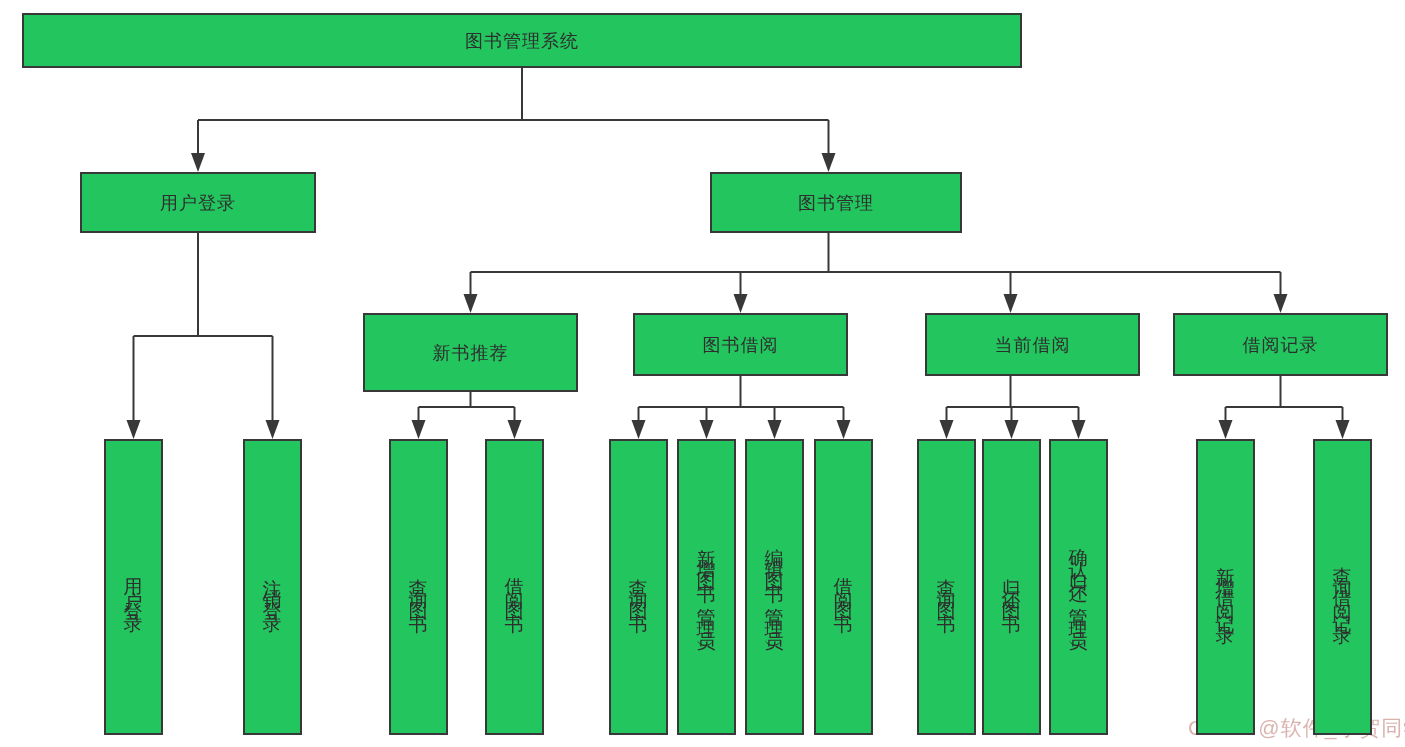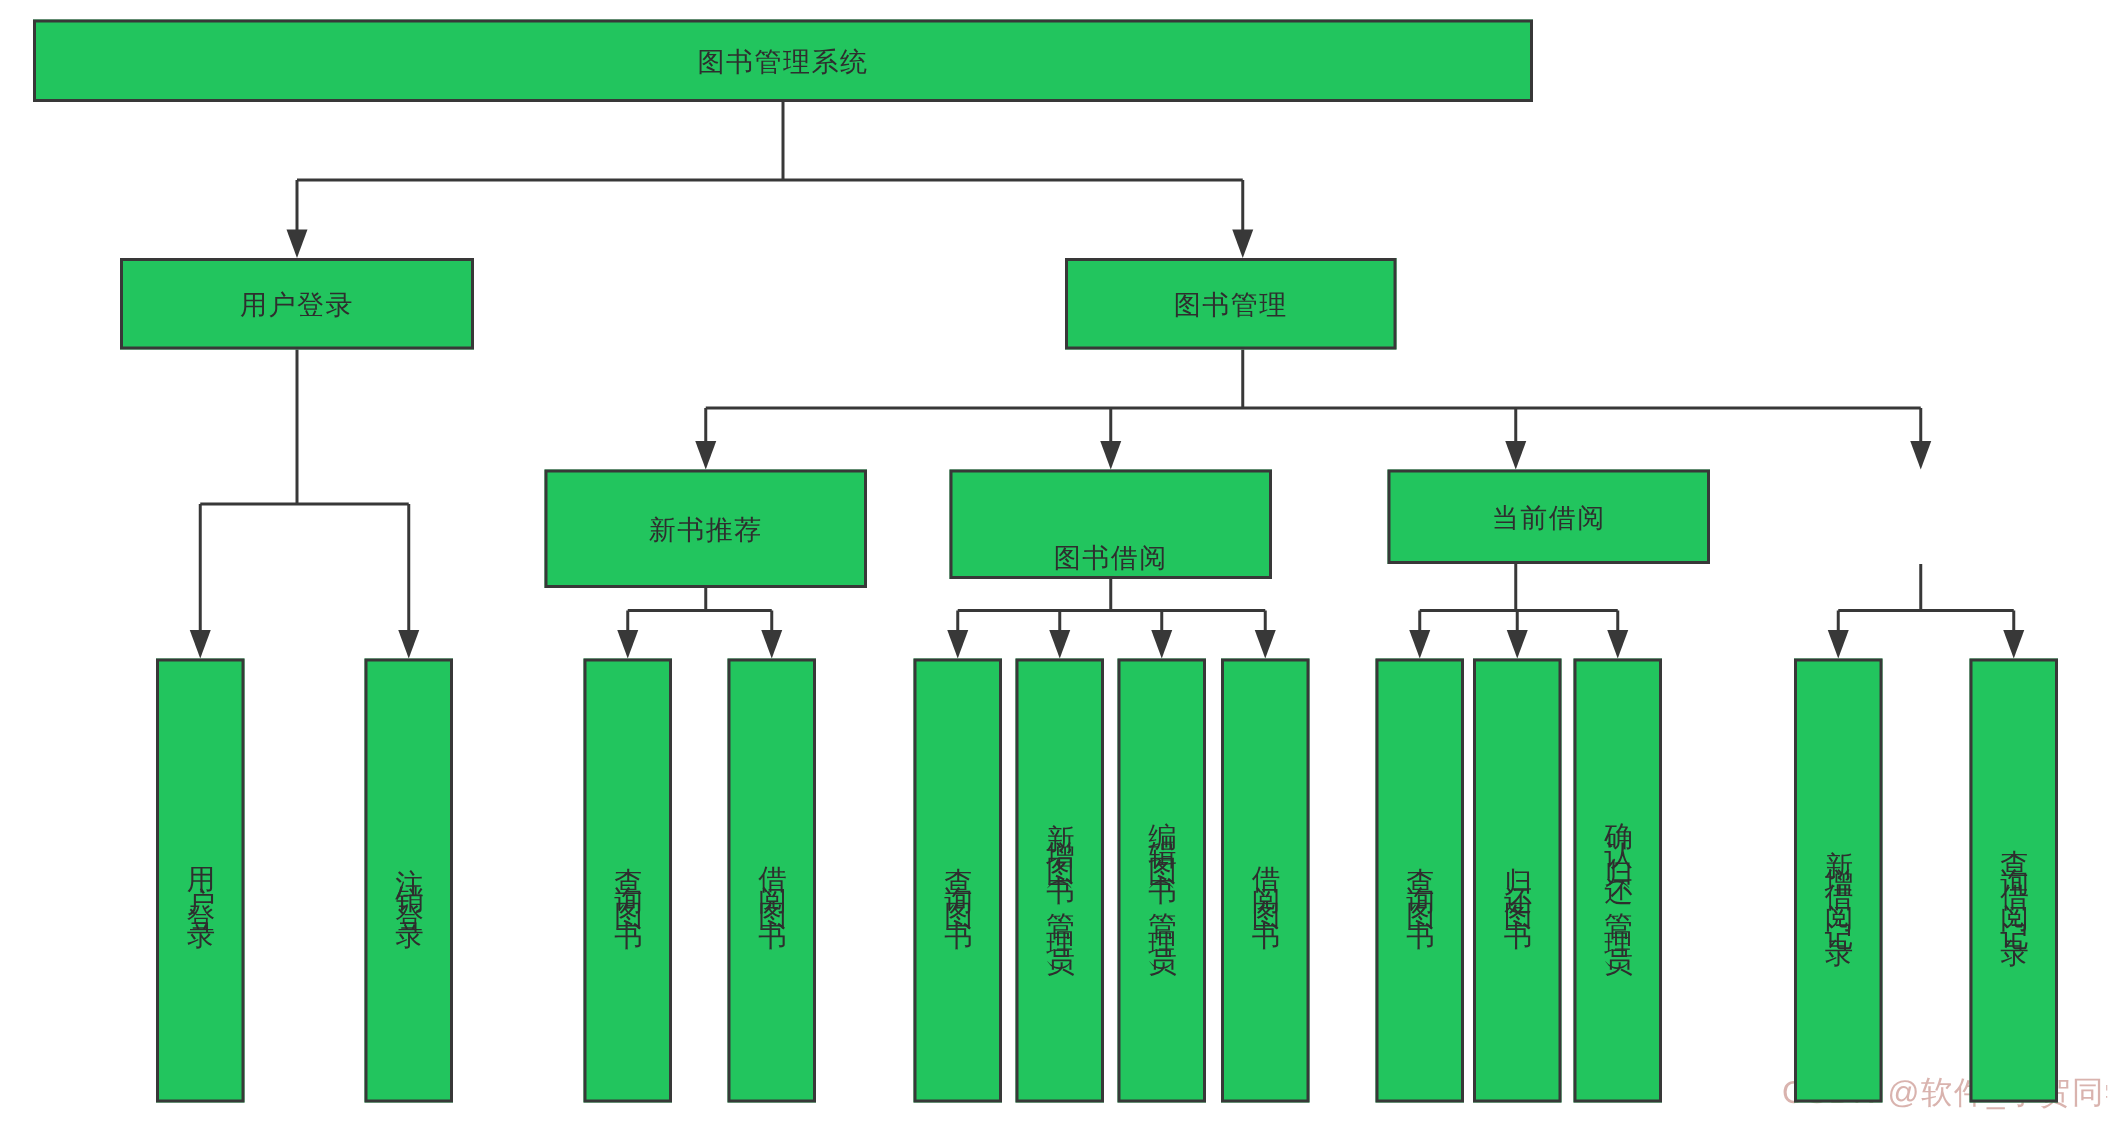--- a/index.html
+++ b/index.html
@@ -82,31 +82,34 @@
         <polygon stroke="none" points="1335.5,420 1349.5,420 1342.5,439"></polygon>
       </g>
     </svg>
   <span id="watermark">CSDN @软件_小贺同学</span>
 <div class="box h" style="left: 22px; top: 13px; width: 1000px; height: 55px; border-color: rgb(56, 56, 56);">
       <span class="label">图书管理系统</span>
     </div>
     <div class="box h" style="left: 80px; top: 172px; width: 236px; height: 61px; border-color: rgb(56, 56, 56);">
       <span class="label">用户登录</span>
     </div>
-    <div class="box h" style="left: 710px; top: 172px; width: 221px; height: 61px; border-color: rgb(56, 56, 56);">
+    <div class="box h" style="left: 710px; top: 172px; width: 252px; height: 61px; border-color: rgb(56, 56, 56);">
       <span class="label">图书管理</span>
     </div>
     <div class="box h" style="left: 363px; top: 313px; width: 215px; height: 79px; border-color: rgb(56, 56, 56);">
       <span class="label">新书推荐</span>
     </div>
-    <div class="box h" style="left: 633px; top: 313px; width: 215px; height: 73px; border-color: rgb(56, 56, 56); align-items: flex-end;">
+    <div class="box h" style="left: 633px; top: 313px; width: 215px; height: 63px; border-color: rgb(56, 56, 56);">
       <span class="label">图书借阅</span>
     </div>
     <div class="box h" style="left: 903px; top: 313px; width: 215px; height: 63px; border-color: rgb(56, 56, 56); margin-left: 22px;">
       <span class="label">当前借阅</span>
+    </div>
+    <div class="box h" style="left: 1173px; top: 313px; width: 215px; height: 63px; border-color: rgb(56, 56, 56);">
+      <span class="label">借阅记录</span>
     </div>
     <div class="box v" style="left: 104px; top: 439px; width: 59px; height: 296px; border-color: rgb(56, 56, 56);">
       <span class="label">用户登录</span>
     </div>
     <div class="box v" style="left: 243px; top: 439px; width: 59px; height: 296px; border-color: rgb(56, 56, 56);">
       <span class="label">注销登录</span>
     </div>
     <div class="box v" style="left: 389px; top: 439px; width: 59px; height: 296px; border-color: rgb(56, 56, 56);">
       <span class="label">查询图书</span>
     </div>

